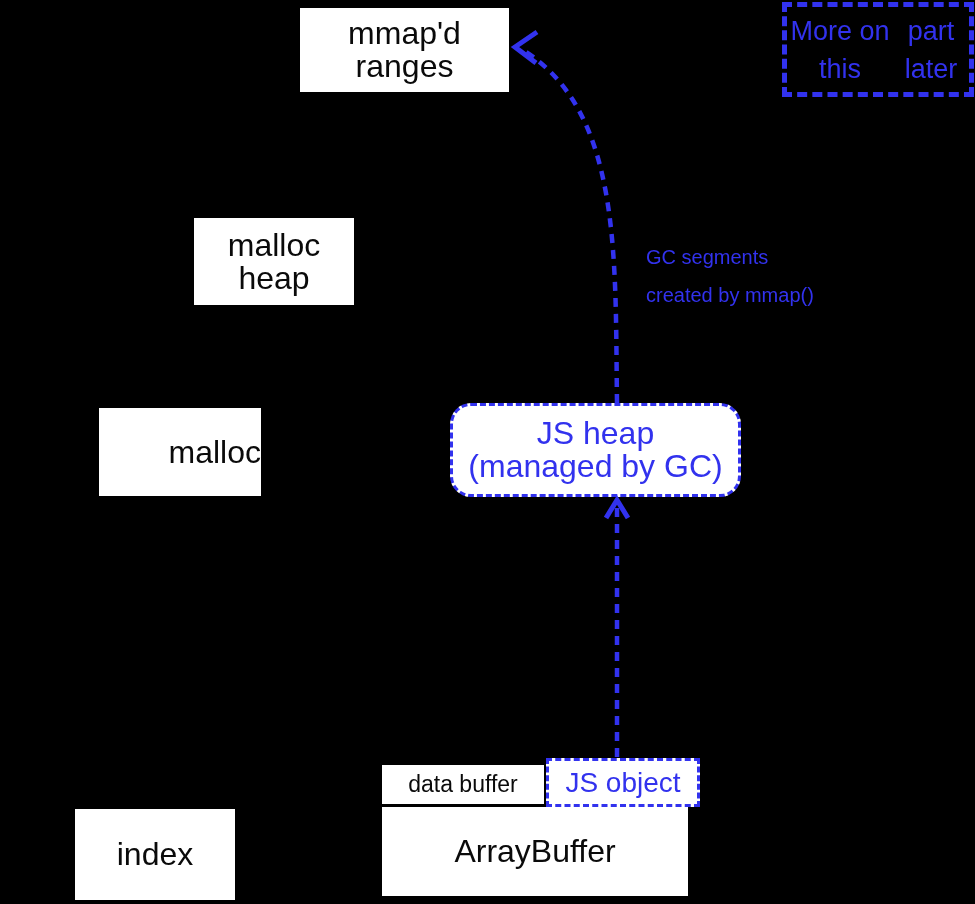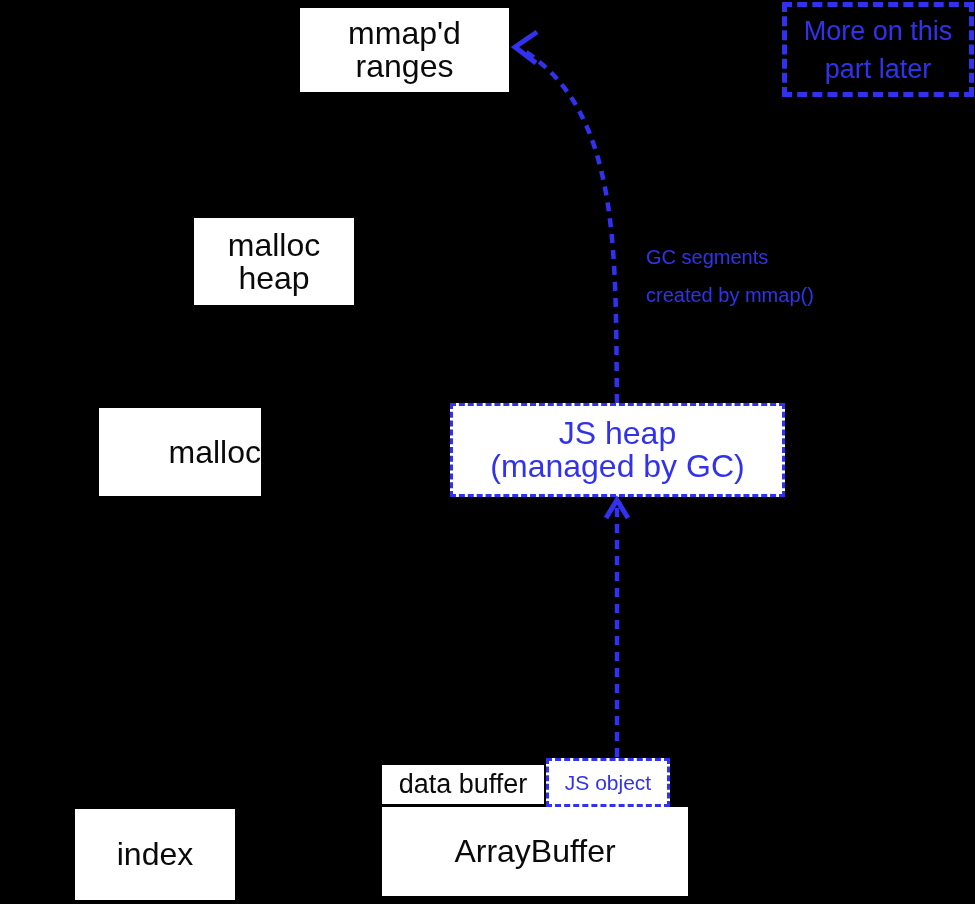--- a/index.html
+++ b/index.html
@@ -33,21 +33,21 @@
     border:3px dashed var(--blue);
     color:var(--blue);
   }
   .note{
     position:absolute;
     box-sizing:border-box;
     border:5px dashed var(--blue);
     color:var(--blue);
     background:transparent;
     display:flex;
-    flex-direction:column;
+    flex-direction:row;
     align-items:center;
     justify-content:center;
     text-align:center;
     font-size:27px;
     line-height:38px;
   }
   .annotation{
     position:absolute;
     color:var(--blue);
     font-size:20px;
@@ -85,39 +85,39 @@
 
   <div class="box lvl2" style="left:192px;top:216px;width:164px;height:91px;">
     <span>malloc heap</span>
   </div>
 
   <div class="annotation lvl2" style="left:646px;top:238px;">
     <div>GC segments</div>
     <div>created by mmap()</div>
   </div>
 
-  <div class="box blue-dashed two-line lvl2" style="left:450px;top:403px;width:335px;height:94px;">
+  <div class="box blue-dashed two-line lvl2" style="left:450px;top:403px;width:291px;height:94px;border-radius:21px;">
     <span>JS heap</span>
     <span>(managed by GC)</span>
   </div>
 
   <div class="box lvl2" style="left:97px;top:406px;width:166px;height:92px;justify-content:flex-end;">
     <span>malloc</span>
   </div>
 
 
   <div class="box lvl2" style="left:73px;top:807px;width:164px;height:95px;">
     <span>index</span>
   </div>
 
   <div class="box lvl2" style="left:380px;top:805px;width:310px;height:93px;">
     <span>ArrayBuffer</span>
   </div>
 
-  <div class="box lvl4" style="left:380px;top:763px;width:166px;height:43px;font-size:27px;">
+  <div class="box lvl4" style="left:380px;top:763px;width:166px;height:43px;font-size:23px;">
     <span>data buffer</span>
   </div>
 
-  <div class="box blue-dashed lvl4" style="left:546px;top:758px;width:124px;height:49px;font-size:21px;">
+  <div class="box blue-dashed lvl4" style="left:546px;top:758px;width:154px;height:49px;font-size:28px;">
     <span>JS object</span>
   </div>
 
 </div>
 
 </body></html>

